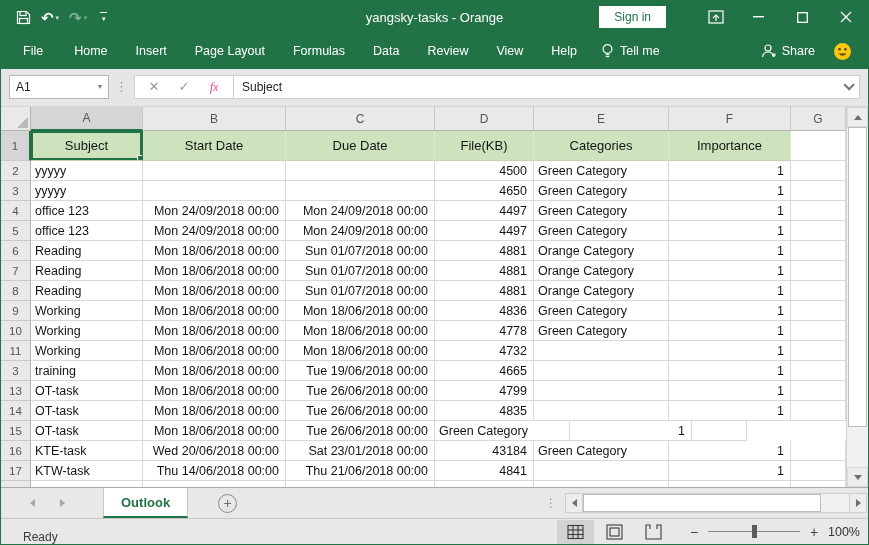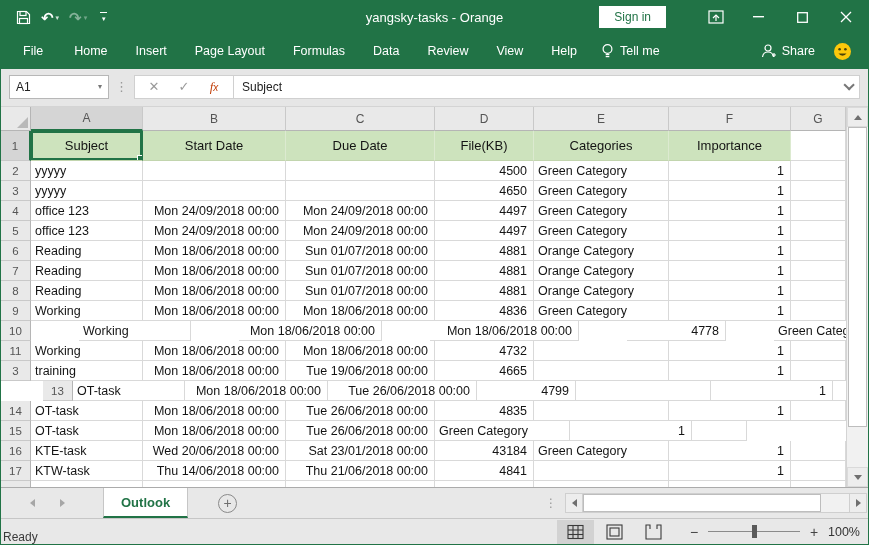--- a/index.html
+++ b/index.html
@@ -30,21 +30,21 @@
   .tellme{ display:flex; align-items:center; gap:6px; padding:6px 10px; }
   .ribbon-right{ margin-left:auto; display:flex; align-items:center; gap:18px; padding-right:16px; }
   .share{ display:flex; align-items:center; gap:5px; }
   
   .formula-row{ height:38px; background:#e6e6e6; display:flex; align-items:center; padding:5px 8px 7px 8px; border-bottom:1px solid #d4d4d4; }
   .namebox{ width:100px; height:24px; background:#ffffff; border:1px solid #b7b7b7; display:flex; align-items:center; font-size:12px; color:#222; padding:0 6px; }
   .namebox .drop{ margin-left:auto; color:#777; font-size:8px; }
   .vdots{ color:#9a9a9a; font-size:13px; padding:0 6px; letter-spacing:0; }
   .fxbox{ height:24px; background:#fff; border:1px solid #d0d0d0; display:flex; align-items:center; padding:0 4px; }
   .fxbtn{ width:30px; text-align:center; font-size:13px; color:#9a9a9a; }
-  .fxbtn.fx{ color:#c2410c; font-size:13px; }
+  .fxbtn.fx{ color:#ec4899; font-size:13px; }
   .fxbtn.fx i{ font-family:"Liberation Serif","DejaVu Serif",serif; }
   .fxbtn.fx .sub{ font-size:10px; font-style:italic; }
   .formula-input{ flex:1; height:24px; background:#fff; border:1px solid #d0d0d0; border-left:none; display:flex; align-items:center; font-size:12px; color:#222; padding:0 8px; }
   .fchev{ margin-left:auto; width:8px; height:8px; border-right:2px solid #777; border-bottom:2px solid #777; transform:rotate(45deg) translateY(-3px); }
   
   .sheetarea{ height:380px; display:flex; background:#fff; }
   .grid{ width:845px; overflow:hidden; }
   .grow{ display:flex; }
   .rowhead{ width:30px; background:#e9e9e9; border-right:1px solid #b5b5b5; border-bottom:1px solid #c9c9c9; color:#555; font-size:11.5px; display:flex; align-items:center; justify-content:center; flex:none; }
   .rowhead.sel{ background:#d5d5d5; border-right:2px solid #217346; }
@@ -75,21 +75,21 @@
   .navarr .tri-left,.navarr .tri-right{ opacity:.55; }
   .sheettab{ margin-left:26px; padding:0 17px; background:#fff; border-left:1px solid #c6c6c6; border-right:1px solid #c6c6c6; border-bottom:2px solid #217346; display:flex; align-items:center; color:#217346; font-weight:bold; font-size:13px; }
   .newsheet{ margin-left:30px; align-self:center; width:19px; height:19px; border:1px solid #8a8a8a; border-radius:50%; color:#6e6e6e; font-size:14px; display:flex; align-items:center; justify-content:center; line-height:1; }
   .hscroll{ position:absolute; right:1px; top:4px; height:22px; width:322px; display:flex; align-items:center; }
   .hdots{ color:#9a9a9a; font-size:12px; margin-right:8px; }
   .hbtn{ width:18px; height:20px; background:#ededed; border:1px solid #cfcfcf; display:flex; align-items:center; justify-content:center; }
   .htrack{ flex:1; height:20px; background:#f1f1f1; border-top:1px solid #cfcfcf; border-bottom:1px solid #cfcfcf; position:relative; }
   .hthumb{ position:absolute; left:0; top:0; height:18px; width:238px; background:#fff; border:1px solid #bdbdbd; }
   
   .statusbar{ height:26px; background:#e8e8e8; border-top:1px solid #c6c6c6; display:flex; align-items:center; font-size:12px; color:#3a3a3a; }
-  .ready{ padding-left:2px;margin-top:11px; }
+  .ready{ padding-left:22px;margin-top:11px; }
   .status-right{ margin-left:auto; display:flex; align-items:center; gap:2px; padding-right:8px; }
   .viewbtn{ width:37px; height:24px; display:flex; align-items:center; justify-content:center; }
   .viewbtn.sel{ background:#d2d2d2; }
   .zoomctl{ display:flex; align-items:center; margin-left:14px; gap:8px; }
   .zminus,.zplus{ font-size:14px; color:#444; width:12px; text-align:center; }
   .ztrack{ width:92px; height:14px; position:relative; }
   .ztrack .line{ position:absolute; left:0; right:0; top:6px; height:1px; background:#8a8a8a; }
   .ztrack .thumb{ position:absolute; left:44px; top:0; width:5px; height:13px; background:#5a5a5a; }
   .zoomlabel{ width:38px; text-align:right; font-size:12.5px; color:#333; }
   svg{ display:block; }
@@ -305,21 +305,21 @@
         <div class="grow" style="height: 20px;">
           <div class="rowhead" style="width: 30px;">9</div>
           <div class="cell al" style="width: 112px;">Working</div>
           <div class="cell ar" style="width: 143px;">Mon 18/06/2018 00:00</div>
           <div class="cell ar" style="width: 149px;">Mon 18/06/2018 00:00</div>
           <div class="cell ar" style="width: 99px;">4836</div>
           <div class="cell al" style="width: 135px;">Green Category</div>
           <div class="cell ar" style="width: 122px;">1</div>
           <div class="cell" style="width: 55px;"></div>
         </div>
-        <div class="grow" style="height: 20px; gap: 48px;">
+        <div class="grow" style="height: 20px;">
           <div class="rowhead" style="width: 30px;">10</div>
           <div class="cell al" style="width: 112px;">Working</div>
           <div class="cell ar" style="width: 143px;">Mon 18/06/2018 00:00</div>
           <div class="cell ar" style="width: 149px;">Mon 18/06/2018 00:00</div>
           <div class="cell ar" style="width: 99px;">4778</div>
           <div class="cell al" style="width: 135px;">Green Category</div>
           <div class="cell ar" style="width: 122px;">1</div>
           <div class="cell" style="width: 55px;"></div>
         </div>
         <div class="grow" style="height: 20px;">
@@ -335,21 +335,21 @@
         <div class="grow" style="height: 20px;">
           <div class="rowhead" style="width: 30px;">3</div>
           <div class="cell al" style="width: 112px;">training</div>
           <div class="cell ar" style="width: 143px;">Mon 18/06/2018 00:00</div>
           <div class="cell ar" style="width: 149px;">Tue 19/06/2018 00:00</div>
           <div class="cell ar" style="width: 99px;">4665</div>
           <div class="cell al" style="width: 135px;"></div>
           <div class="cell ar" style="width: 122px;">1</div>
           <div class="cell" style="width: 55px;"></div>
         </div>
-        <div class="grow" style="height: 20px; padding-left: 42px;">
+        <div class="grow" style="height: 20px;">
           <div class="rowhead" style="width: 30px;">13</div>
           <div class="cell al" style="width: 112px;">OT-task</div>
           <div class="cell ar" style="width: 143px;">Mon 18/06/2018 00:00</div>
           <div class="cell ar" style="width: 149px;">Tue 26/06/2018 00:00</div>
           <div class="cell ar" style="width: 99px;">4799</div>
           <div class="cell al" style="width: 135px;"></div>
           <div class="cell ar" style="width: 122px;">1</div>
           <div class="cell" style="width: 55px;"></div>
         </div>
         <div class="grow" style="height: 20px;">

